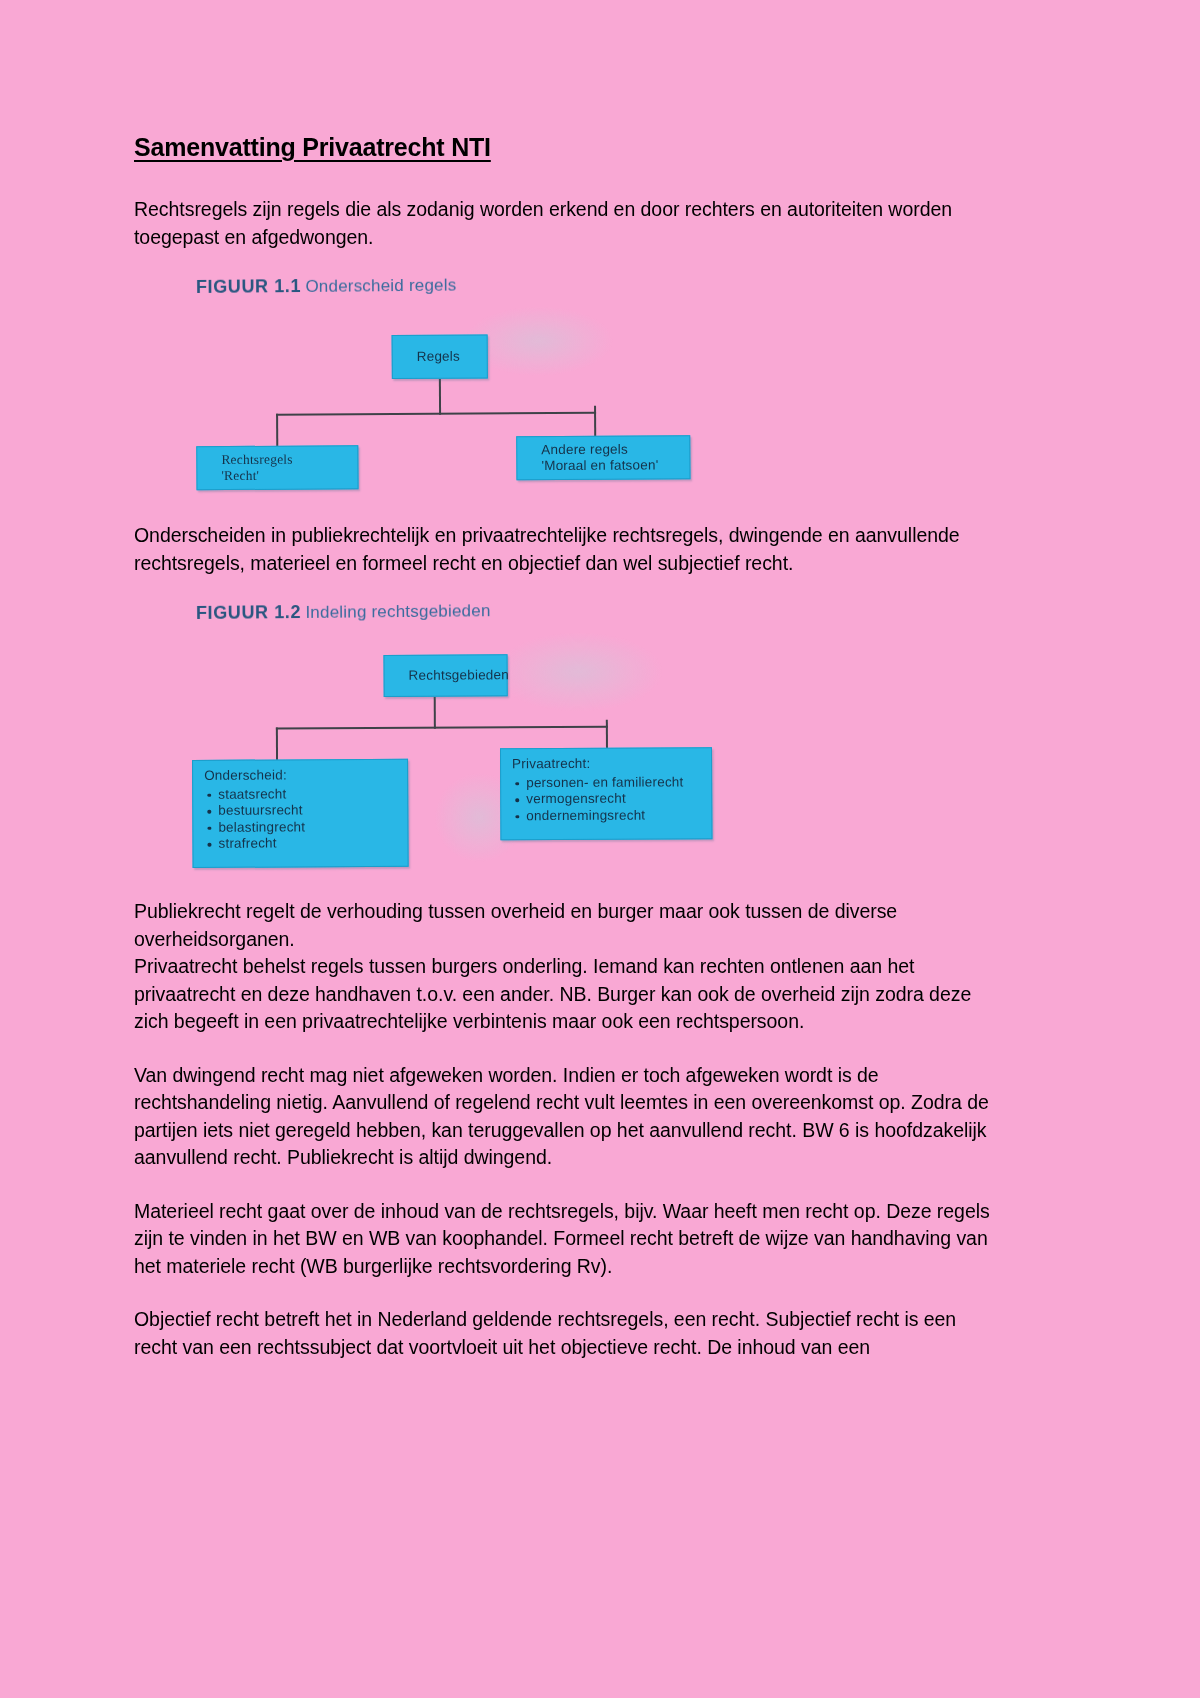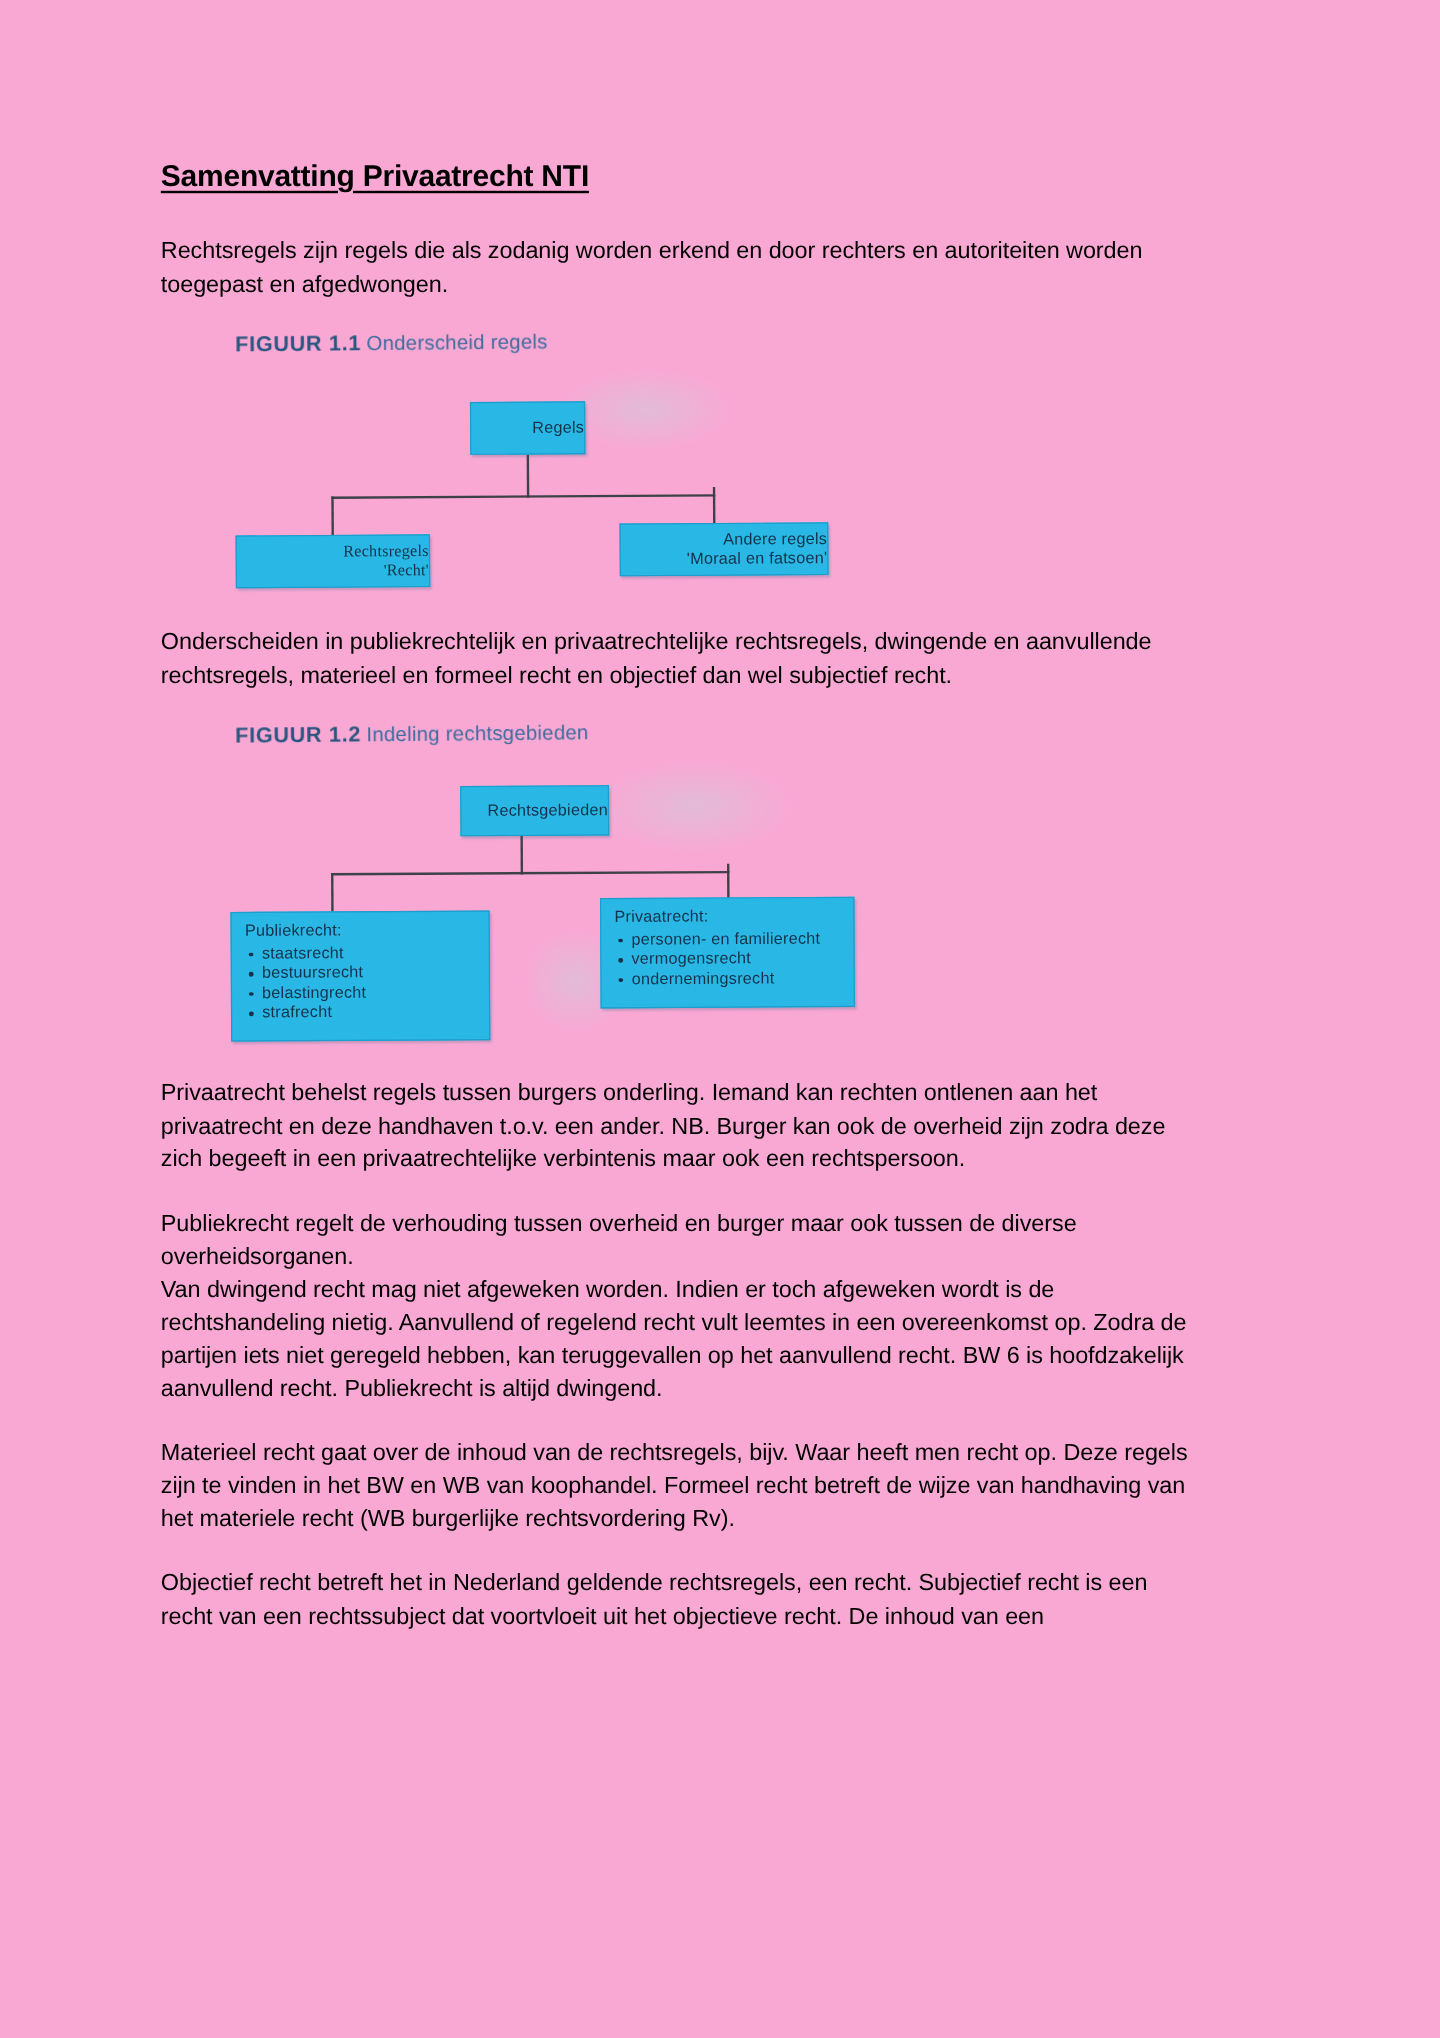--- a/index.html
+++ b/index.html
@@ -82,21 +82,21 @@
     border: 1px solid #1b9dcb;
     box-shadow: 1.5px 2px 2px rgba(60,100,130,0.28);
     color: #123048;
     font-size: 13.5px;
     letter-spacing: 0.2px;
     box-sizing: border-box;
   }
   .node.centered {
     display: flex;
     flex-direction: column;
-    align-items: flex-end;
+    align-items: flex-start;
     justify-content: center;
     text-align: center;
     line-height: 16px;
     padding-left: 24px;
   }
   .node.listbox {
     padding: 7px 10px 8px 11px;
     line-height: 16.5px;
   }
   .node .hdr {
@@ -214,40 +214,40 @@
         <div class="conn v c-stem"></div>
         <div class="conn h c-bar"></div>
         <div class="conn v c-dl"></div>
         <div class="conn v c-dr"></div>
 
         <div class="node centered n-root">
           <span>Rechtsgebieden</span>
         </div>
 
         <div class="node listbox n-pub">
-          <span class="hdr">Publiekrecht:</span>
+          <span class="hdr">Onderscheid:</span>
           <ul>
             <li>staatsrecht</li>
             <li>bestuursrecht</li>
             <li>belastingrecht</li>
             <li>strafrecht</li>
           </ul>
         </div>
 
         <div class="node listbox n-priv">
           <span class="hdr">Privaatrecht:</span>
           <ul>
             <li>personen- en familierecht</li>
             <li>vermogensrecht</li>
             <li>ondernemingsrecht</li>
           </ul>
         </div>
       </div>
     </div>
 
+    <p class="para tight">Publiekrecht regelt de verhouding tussen overheid en burger maar ook tussen de diverse overheidsorganen.</p>
     <p class="para">Privaatrecht behelst regels tussen burgers onderling. Iemand kan rechten ontlenen aan het privaatrecht en deze handhaven t.o.v. een ander. NB. Burger kan ook de overheid zijn zodra deze zich begeeft in een privaatrechtelijke verbintenis maar ook een rechtspersoon.</p>
-    <p class="para tight">Publiekrecht regelt de verhouding tussen overheid en burger maar ook tussen de diverse overheidsorganen.</p>
     <p class="para">Van dwingend recht mag niet afgeweken worden. Indien er toch afgeweken wordt is de rechtshandeling nietig. Aanvullend of regelend recht vult leemtes in een overeenkomst op. Zodra de partijen iets niet geregeld hebben, kan teruggevallen op het aanvullend recht. BW 6 is hoofdzakelijk aanvullend recht. Publiekrecht is altijd dwingend.</p>
     <p class="para">Materieel recht gaat over de inhoud van de rechtsregels, bijv. Waar heeft men recht op. Deze regels zijn te vinden in het BW en WB van koophandel. Formeel recht betreft de wijze van handhaving van het materiele recht (WB burgerlijke rechtsvordering Rv).</p>
     <p class="para">Objectief recht betreft het in Nederland geldende rechtsregels, een recht. Subjectief recht is een recht van een rechtssubject dat voortvloeit uit het objectieve recht. De inhoud van een</p>
 
   </div>
 </div>
 
 </body></html>

